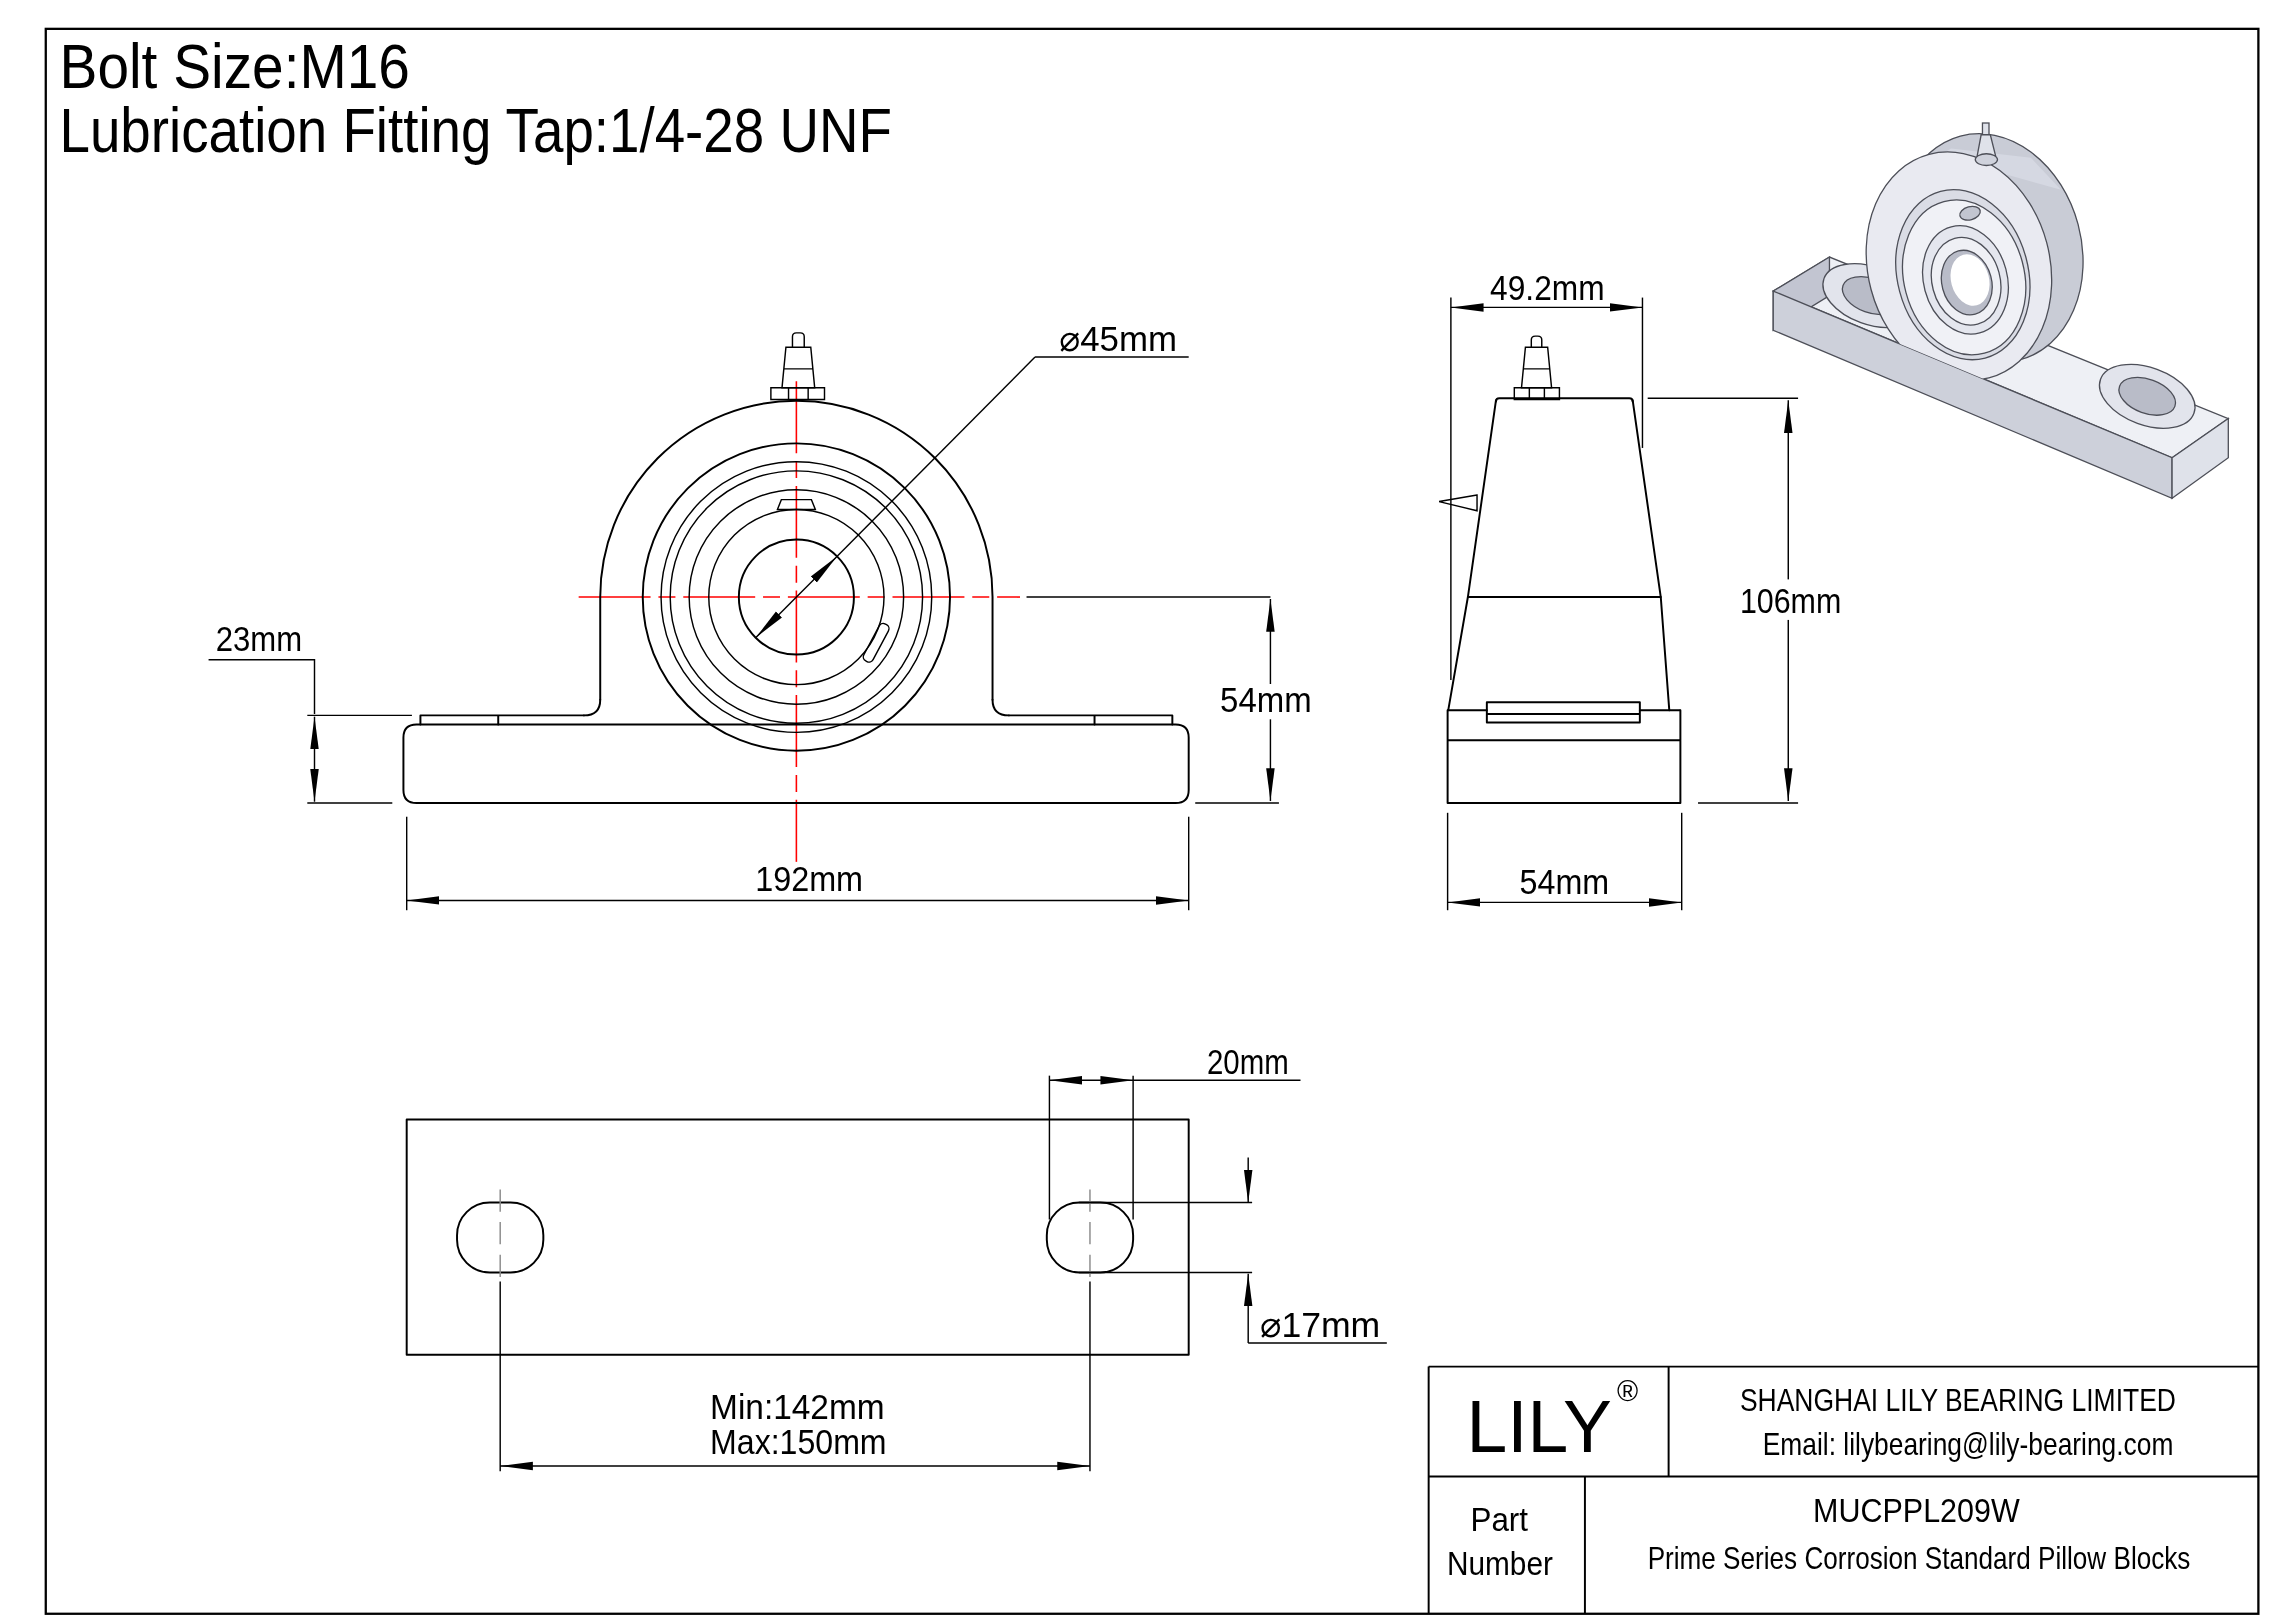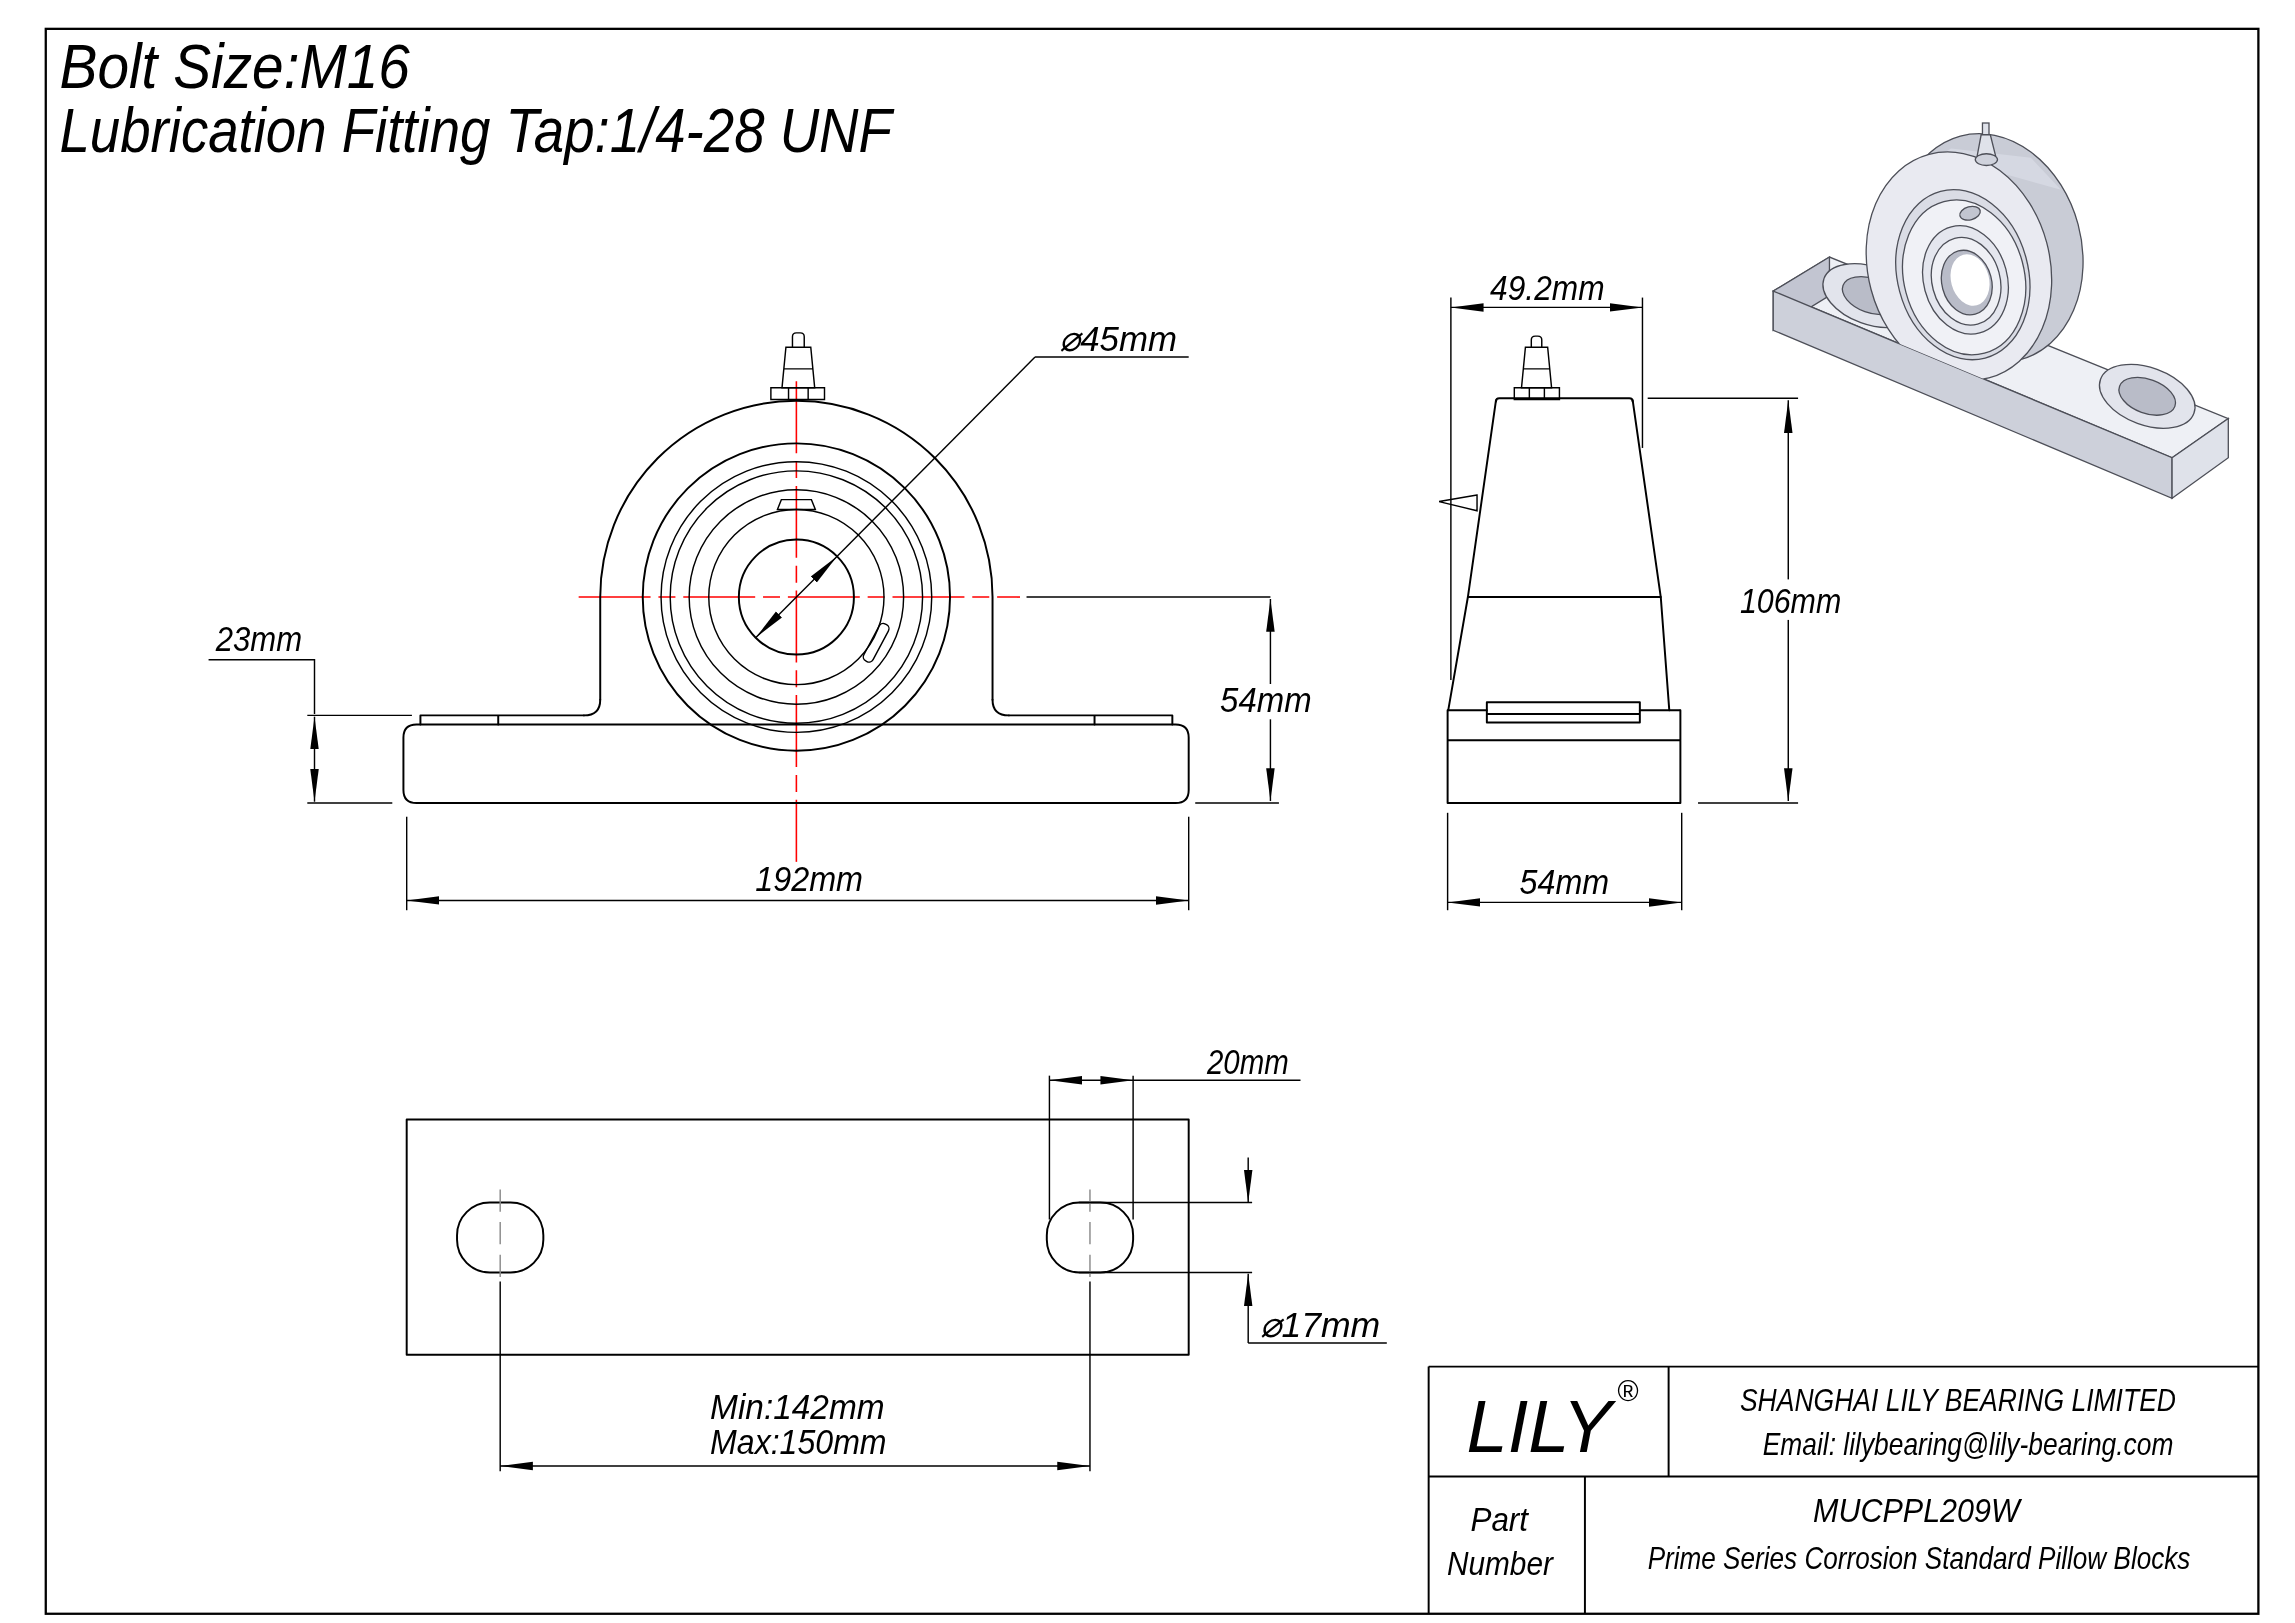--- a/index.html
+++ b/index.html
@@ -1,16 +1,16 @@
 <!DOCTYPE html>
 <html style="--centerline: #ff0000; --line: #000000; --iso-light: #eef0f5; --iso-mid: #d5d8e2; --iso-dark: #c2c5d1;font-size:10.5px"><head>
 <meta charset="utf-8">
 <style>
   html,body{margin:0;padding:0;background:#ffffff;}
-  #sheet{position:relative;width:2295px;height:1623px;background:#fff;overflow:hidden;font-style:italic;}
+  #sheet{position:relative;width:2295px;height:1623px;background:#fff;overflow:hidden;}
   svg{position:absolute;left:0;top:0;}
   text{font-family:"Liberation Sans", sans-serif; fill:#000;}
   .hdr{font-size:97px;}
   .dimtxt{font-size:55px;}
   .tb1{font-size:48px;}
   .tb2{font-size:50px;}
   .logo{font-size:112px;font-weight:500;}
   .reg{font-size:44px;}
   .ln{stroke:#000;stroke-width:3;fill:none;stroke-linecap:round;stroke-linejoin:round;}
   .thin{stroke:#000;stroke-width:2.2;fill:none;}

